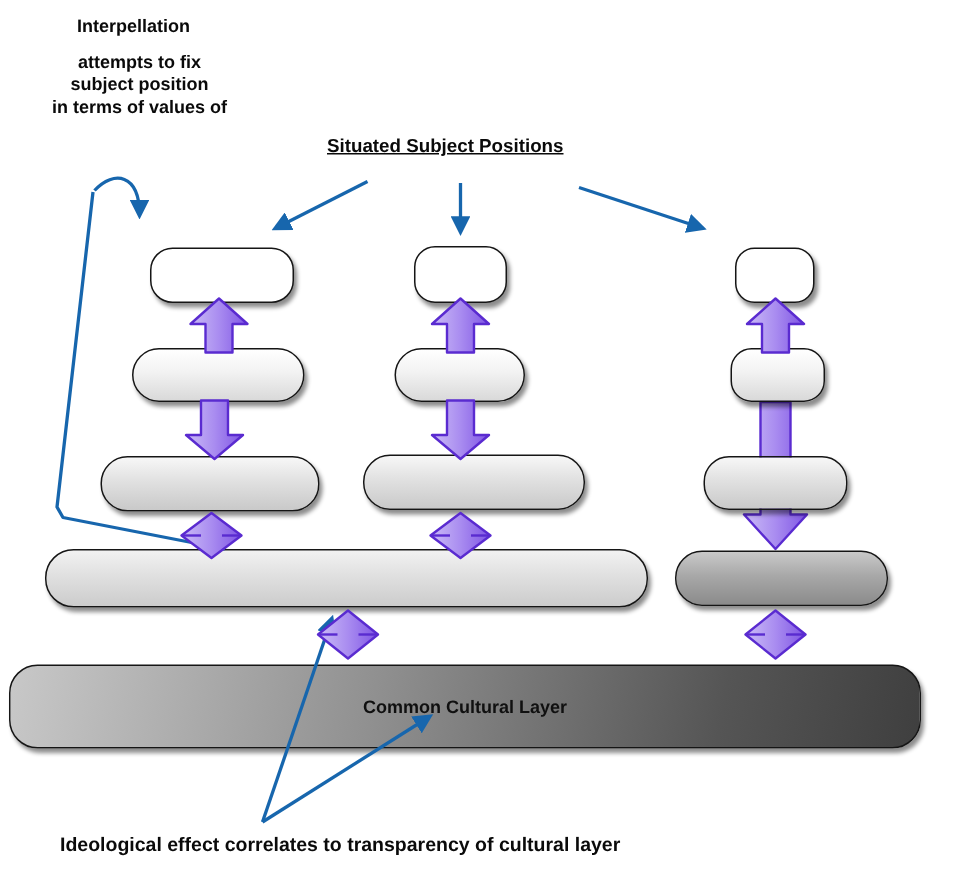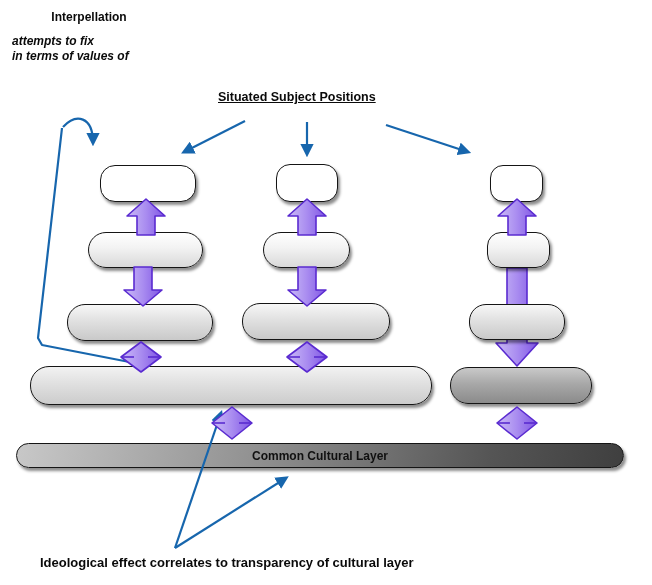--- a/index.html
+++ b/index.html
@@ -2,21 +2,21 @@
 <html style="--accent-blue: #1766ad; --purple-fill: #a98cf0; --purple-fill-light: #cbbcf6; --purple-fill-dark: #7f55e4; --purple-outline: #5a2bd0; --pill-outline: #151515; --common-layer-dark: #3f3f3f; --pill-gray: #d9d9d9;"><head>
 <meta charset="utf-8">
 <style>
   html,body { margin:0; padding:0; background:#ffffff; }
   #canvas {
     position:relative; width:652px; height:585px; background:#ffffff;
     font-family:"Liberation Sans", sans-serif; overflow:hidden;
   }
   .txt { position:absolute; color:#0a0a0a; font-weight:bold; }
   #interp-title { left:24px; top:10px; width:130px; text-align:center; font-size:12px; }
-  #interp-body  { left:12px; top:34px; width:162px; text-align:left; font-size:12px; line-height:15px;font-style:italic; }
+  #interp-body  { left:12px; top:34px; width:162px; text-align:center; font-size:12px; line-height:15px; }
   #interp-body span { display:block; }
   #situated-label { left:218px; top:90px; width:200px; font-size:12.5px;text-decoration:underline; }
   #bottom-caption { left:40px; top:555px; width:440px; font-size:13px; }
 
   .pill {
     position:absolute; z-index:2; box-sizing:border-box;
     border:1.4px solid #151515;
     box-shadow:2px 3px 3px rgba(0,0,0,0.45);
   }
   .fill-white  { background:#ffffff; }
@@ -62,21 +62,21 @@
   <div class="pill fill-light" style="left:263px; top:232px; width:87px;  height:36px; border-radius:18px;"></div>
   <div class="pill fill-mid" style="left:242px; top:303px; width:148px; height:37px; border-radius:18px;"></div>
 
   <div class="pill fill-white" style="left:490px; top:165px; width:53px;  height:37px; border-radius:13px;"></div>
   <div class="pill fill-light" style="left:487px; top:232px; width:63px;  height:36px; border-radius:14px;"></div>
   <div class="pill fill-mid" style="left:469px; top:304px; width:96px;  height:36px; border-radius:17px;"></div>
   <div class="pill fill-dark" style="left:450px; top:367px; width:142px; height:37px; border-radius:18px;"></div>
 
   <div class="pill fill-wide" style="left:30px;  top:366px; width:402px; height:39px; border-radius:19px;"></div>
 
-  <div id="common-layer" class="pill fill-common" style="left:16px; top:443px; width:608px; height:25px; border-radius:19px;align-items:center;">
+  <div id="common-layer" class="pill fill-common" style="left:6px; top:443px; width:608px; height:56px; border-radius:19px;align-items:center;">
     <span id="common-layer-label">Common Cultural Layer</span>
   </div>
 
   <svg id="svg-over" class="layer" width="652" height="585">
     <defs>
       <linearGradient id="pg" x1="0" y1="0" x2="1" y2="0">
         <stop offset="0" stop-color="#cbbcf6"></stop>
           <stop offset="0.5" stop-color="#a98cf0"></stop>
           <stop offset="1" stop-color="#7f55e4"></stop>
       </linearGradient>
@@ -118,18 +118,19 @@
     <g>
       <polygon class="purple-shape" points="517,407 537,423 517,439 497,423"></polygon>
       <line class="tick" x1="498" y1="423" x2="510" y2="423"></line>
         <line class="tick" x1="524" y1="423" x2="536" y2="423"></line>
     </g>
   </svg>
 
   <div id="interp-title" class="txt" style="z-index:4;">Interpellation</div>
   <div id="interp-body" class="txt" style="z-index:4;">
     <span>attempts to fix</span>
+    <span>subject position</span>
     <span>in terms of values of</span>
   </div>
   <div id="situated-label" class="txt" style="z-index:4;">Situated Subject Positions</div>
   <div id="bottom-caption" class="txt" style="z-index:4;">Ideological effect correlates to transparency of cultural layer</div>
 
 </div>
 
 </body></html>

